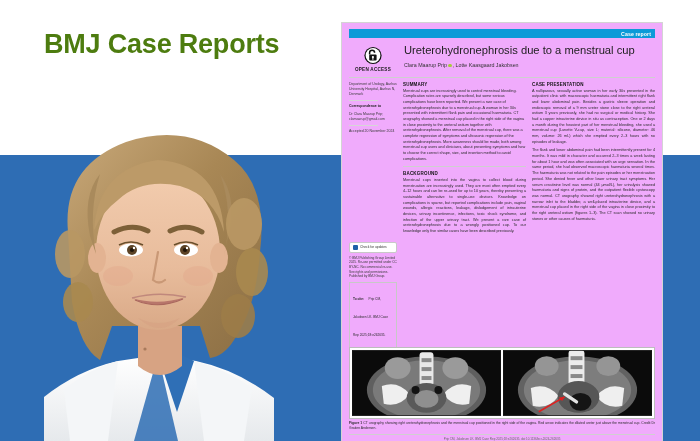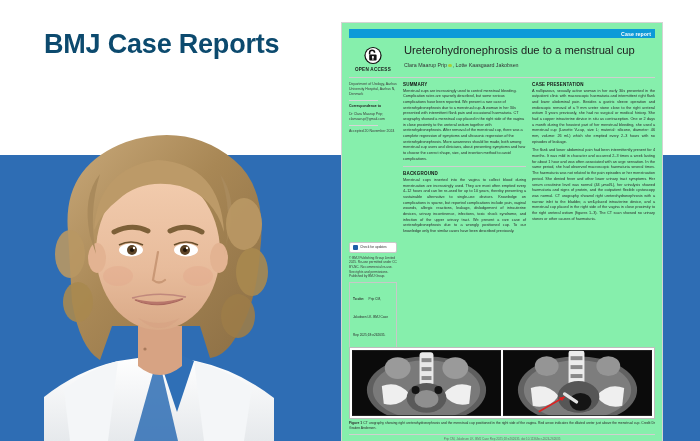--- a/index.html
+++ b/index.html
@@ -10,32 +10,32 @@
     background: #ffffff;
   }
   .stage { position: relative; width: 700px; height: 441px; overflow: hidden; background:#ffffff; }
 
   
   .promo-top { position:absolute; left:0; top:0; width:700px; height:155px; background:#ffffff; }
   .promo-bottom { position:absolute; left:0; top:155px; width:700px; height:286px; background:#2E6DB4; }
 
   .brand-title {
     position:absolute; left:44px; top:29px;
-    font-size:27px; font-weight:bold; color:#0c4a6e;
+    font-size:27px; font-weight:bold; color:#4d7c0f;
     letter-spacing:-0.2px; white-space:nowrap;
   }
 
   
   .portrait { position:absolute; left:38px; top:112px; width:305px; height:329px; overflow:hidden; }
   .portrait svg { display:block; }
 
   
   .page {
     position:absolute; left:341px; top:22px; width:322px; height:419px;
-    background:#86efac; border:1px solid #d4d4d4; border-bottom:none;
+    background:#f0abfc; border:1px solid #d4d4d4; border-bottom:none;
     overflow:hidden;
   }
   .page-inner { position:relative; width:100%; height:100%; padding:6px 7px 0 7px; }
 
   .ribbon {
     height:9px; background:#0C9AD8; display:flex; align-items:center;
     justify-content:flex-end; padding-right:4px; margin-bottom:5px;
   }
   .ribbon-label { font-size:5.2px; font-weight:bold; color:#ffffff; letter-spacing:.1px; }
 

